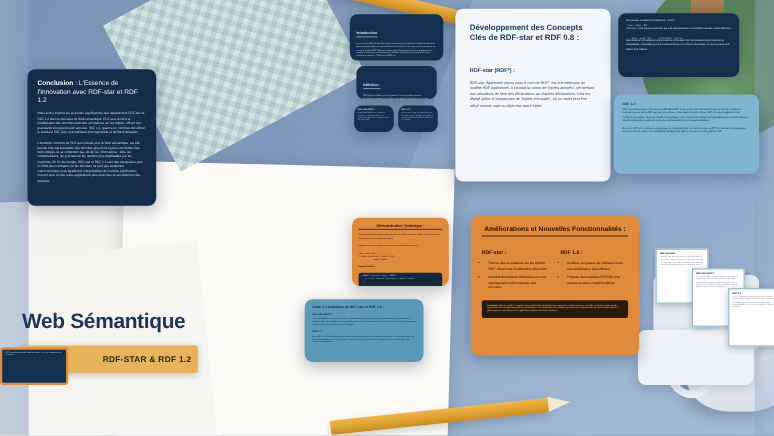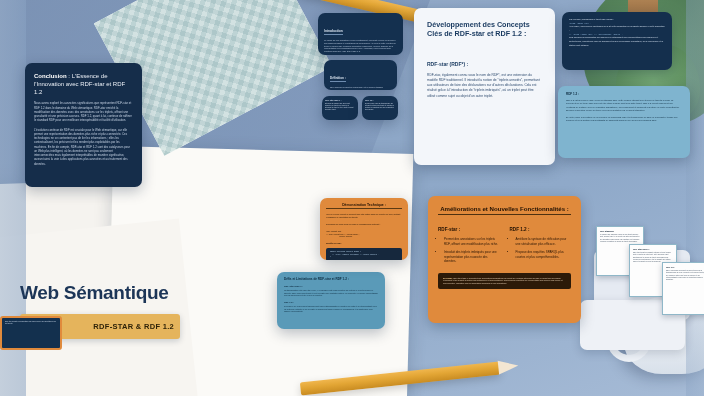--- a/index.html
+++ b/index.html
@@ -209,21 +209,21 @@
   <div class="card" id="mini-a">
     <div class="t">RDF-star (RDF*) :</div>
     <p>Extension du modèle RDF qui permet d'annoter les triplets eux-mêmes, en autorisant un triplet à être le sujet ou l'objet d'un autre triplet.</p>
   </div>
   <div class="card" id="mini-b">
     <div class="t">RDF 1.2 :</div>
     <p>Dernière mise à jour du standard RDF, qui introduit les termes de triplets et améliore la syntaxe de réification pour une sérialisation plus efficace.</p>
   </div>
 
   <div class="card" id="concepts-card">
-    <div class="t">Développement des Concepts Clés de RDF-star et RDF 1.2 :</div>
+    <div class="t">Développement des Concepts Clés de RDF-star et RDF 0.8 :</div>
     <div class="sub">RDF-star (RDF*) :</div>
     <p>RDF-star, également connu sous le nom de RDF*, est une extension du modèle RDF traditionnel. Il introduit la notion de "triplets annotés", permettant aux utilisateurs de faire des déclarations sur d'autres déclarations. Cela est réalisé grâce à l'introduction de "triplets imbriqués", où un triplet peut être utilisé comme sujet ou objet d'un autre triplet.</p>
   </div>
 
   <div class="card" id="rdfsyntax-card">
     <div class="l">Par exemple, considérons le triplet RDF normal :</div>
     <div class="l mono">:jean :aGeN "32" .</div>
     <div class="l">Avec RDF*, vous pouvez mentionner qui a dit cette déclaration ou la fiabilité associée à cette affirmation :</div>
     <div class="l mono">&lt;&lt; :jean :aGeN "32" &gt;&gt; :affirméPar :Marie .</div>
     <div class="l">Cela améliore la modélisation des données en introduisant des représentations plus nuancées et contextuelles, essentielles pour les domaines tels que la confiance sémantique, où la provenance et la citation sont critiques.</div>

